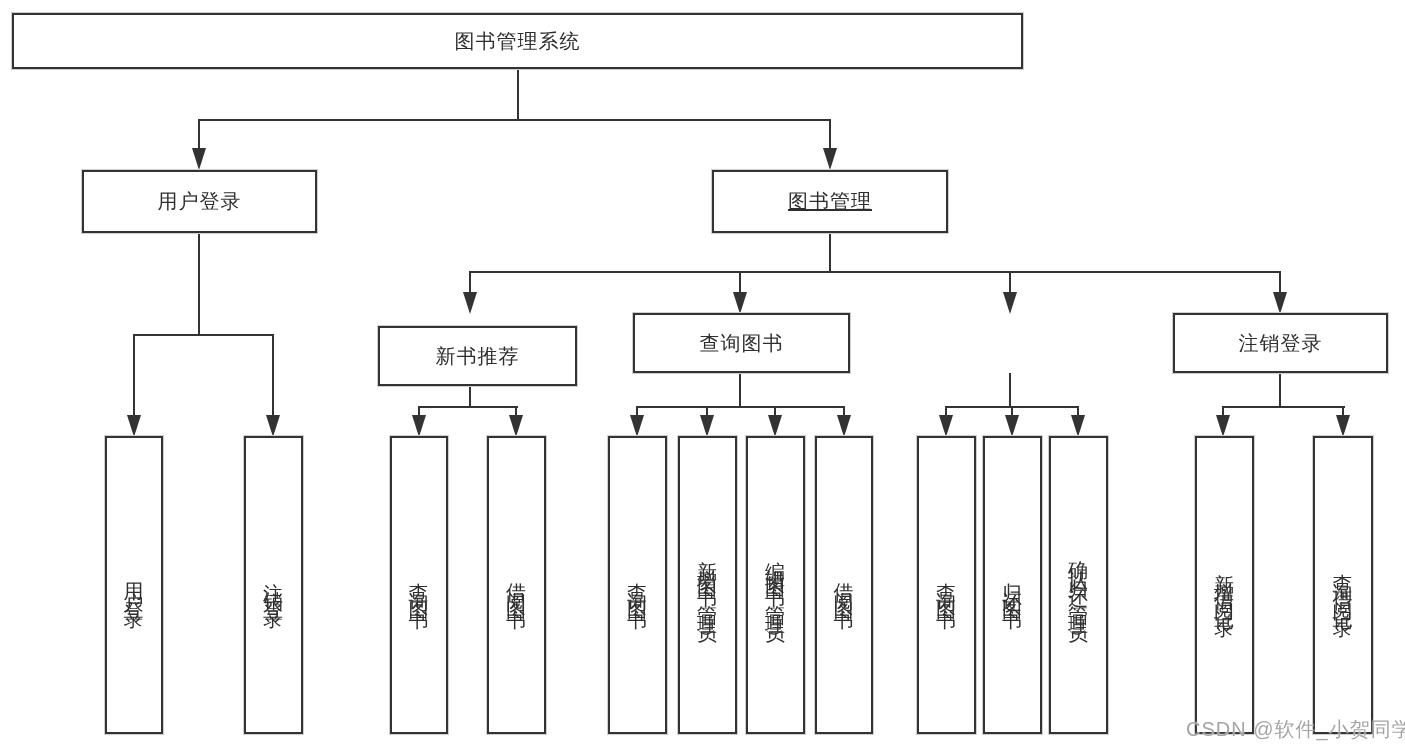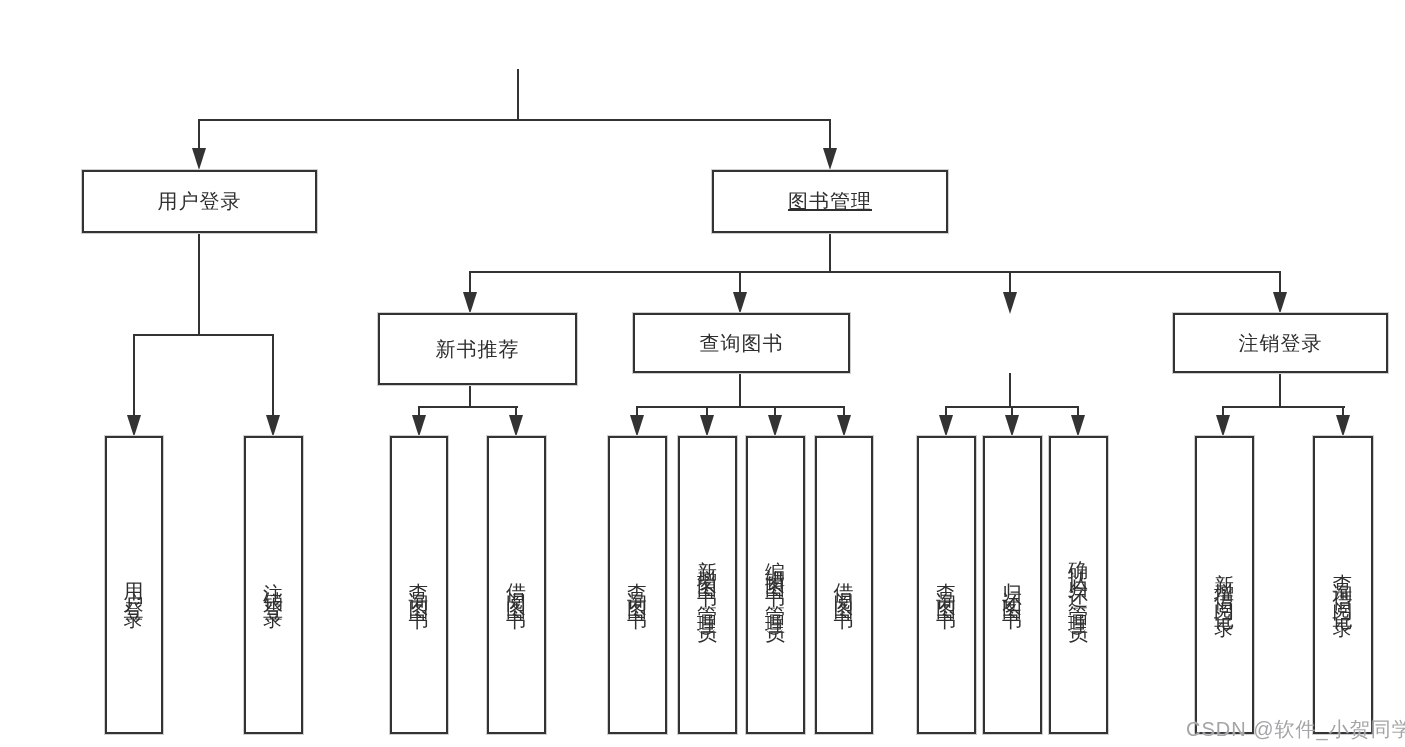--- a/index.html
+++ b/index.html
@@ -71,20 +71,23 @@
     white-space: nowrap;
     z-index: 5;
     text-shadow: 0 0 2px rgba(255,255,255,0.8);
   }
 </style>
 </head>
 <body>
 
 <div class="canvas">
 
+  <div class="node" style="left:12px; top:13px; width:1011px; height:56px;">
+    <span>图书管理系统</span>
+  </div>
 
   <div class="vl" style="left:517px; top:69px; height:51px;"></div>
   <div class="hl" style="left:198px; top:119px; width:633px;"></div>
   <div class="vl" style="left:198px; top:119px; height:34px;"></div>
   <div class="arrow-down" style="left:192px; top:148px;"></div>
   <div class="vl" style="left:829px; top:119px; height:34px;"></div>
   <div class="arrow-down" style="left:823px; top:148px;"></div>
 
   <div class="node" style="left:82px; top:170px; width:235px; height:63px;">
     <span>用户登录</span>
@@ -104,21 +107,21 @@
   <div class="hl" style="left:469px; top:271px; width:812px;"></div>
   <div class="vl" style="left:469px; top:271px; height:24px;"></div>
   <div class="arrow-down" style="left:463px; top:292px;"></div>
   <div class="vl" style="left:739px; top:271px; height:24px;"></div>
   <div class="arrow-down" style="left:733px; top:292px;"></div>
   <div class="vl" style="left:1009px; top:271px; height:24px;"></div>
   <div class="arrow-down" style="left:1003px; top:292px;"></div>
   <div class="vl" style="left:1279px; top:271px; height:24px;"></div>
   <div class="arrow-down" style="left:1273px; top:292px;"></div>
 
-  <div class="node" style="left:378px; top:313px; width:199px; height:72px;">
+  <div class="node" style="left:378px; top:326px; width:199px; height:60px;">
     <span>新书推荐</span>
   </div>
   <div class="node" style="left:633px; top:313px; width:217px; height:60px;">
     <span>查询图书</span>
   </div>
   <div class="node" style="left:1173px; top:313px; width:215px; height:60px;">
     <span>注销登录</span>
   </div>
 
   <div class="vl" style="left:469px; top:373px; height:35px;"></div>

